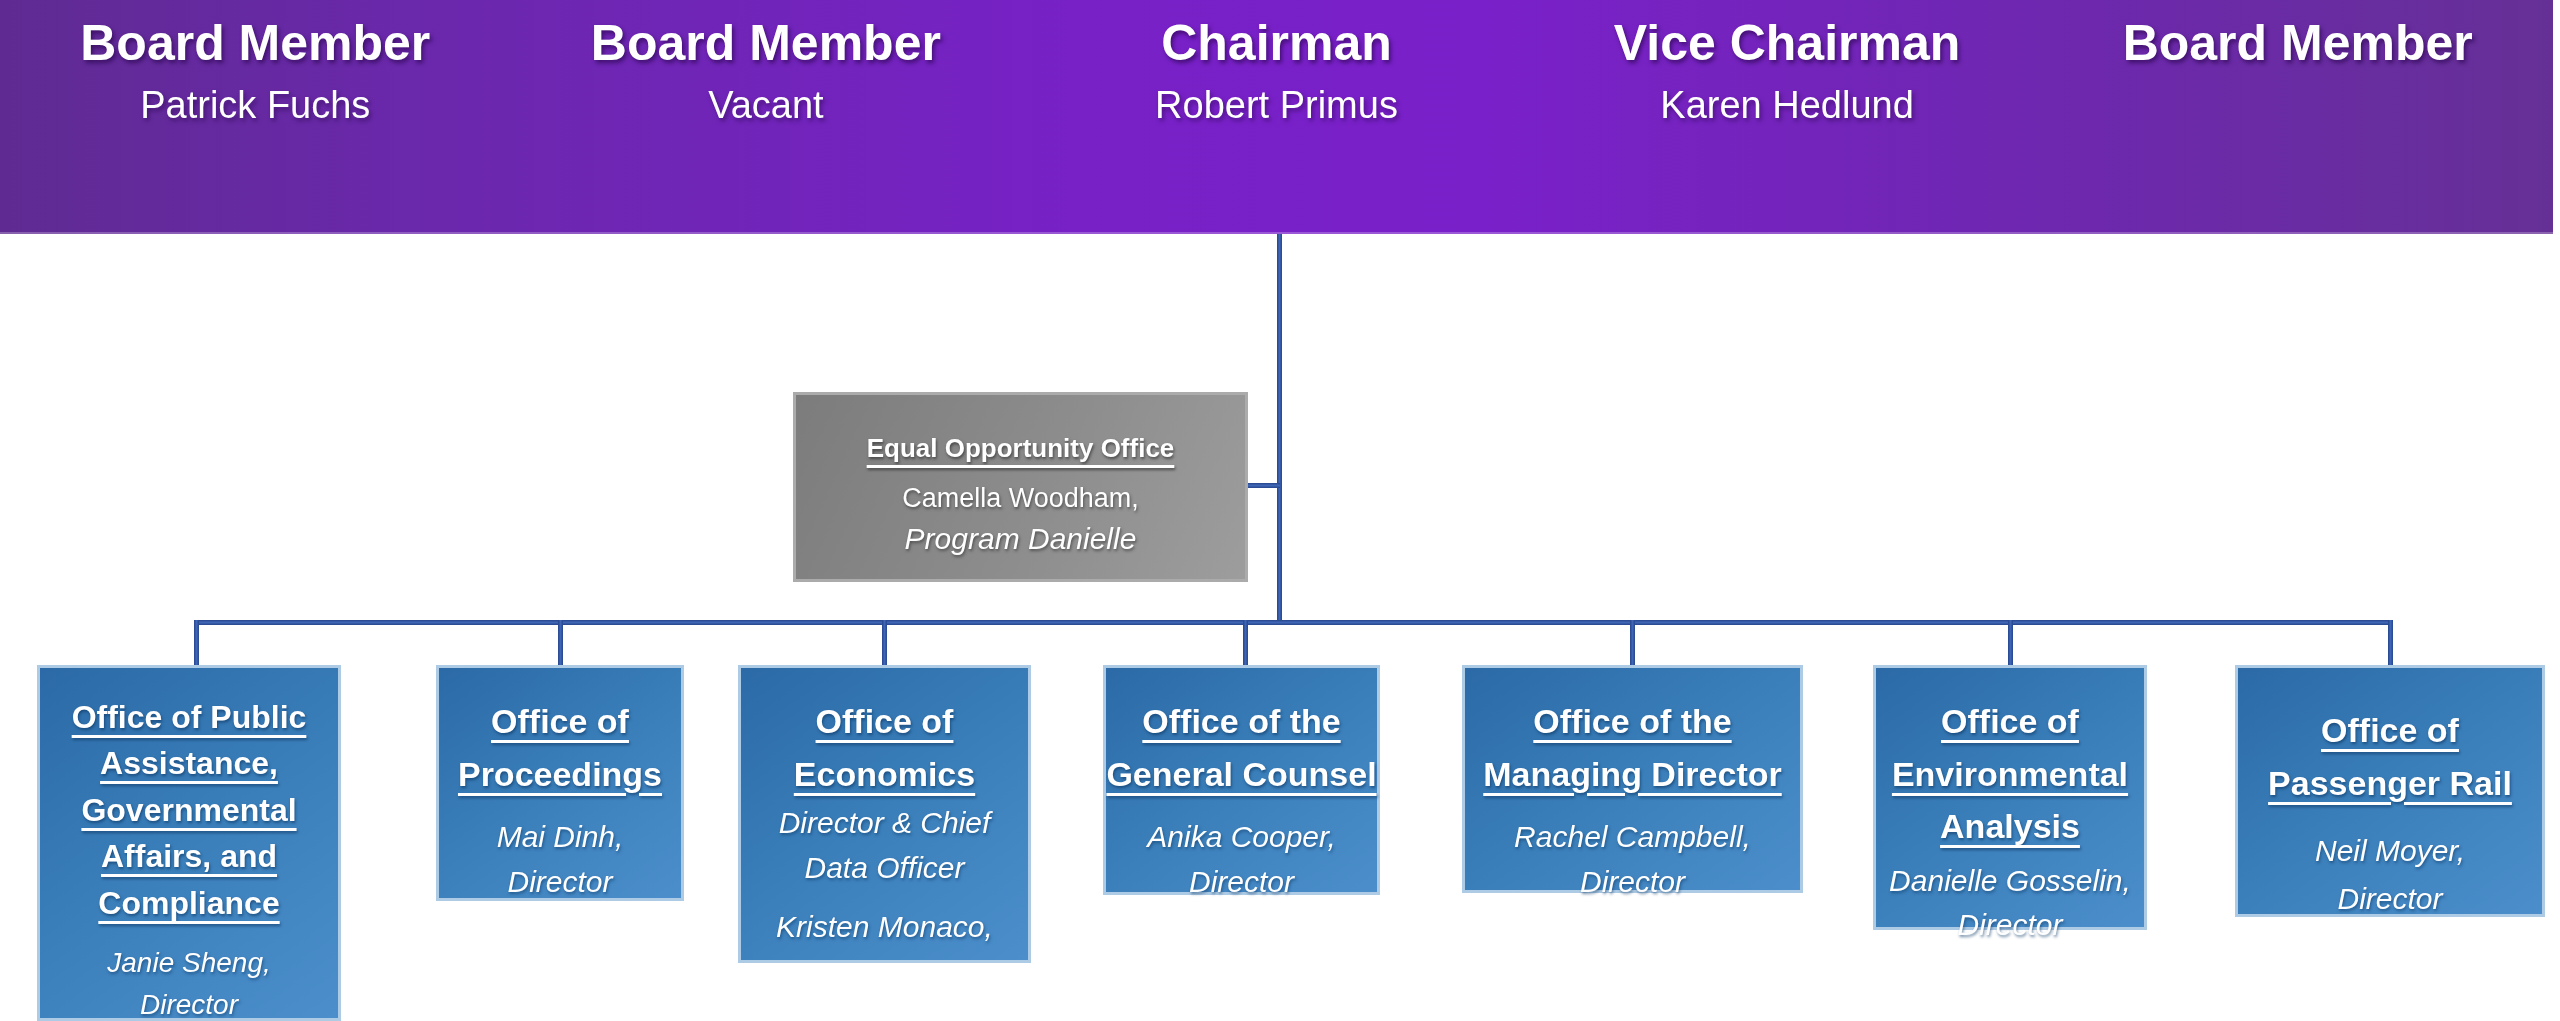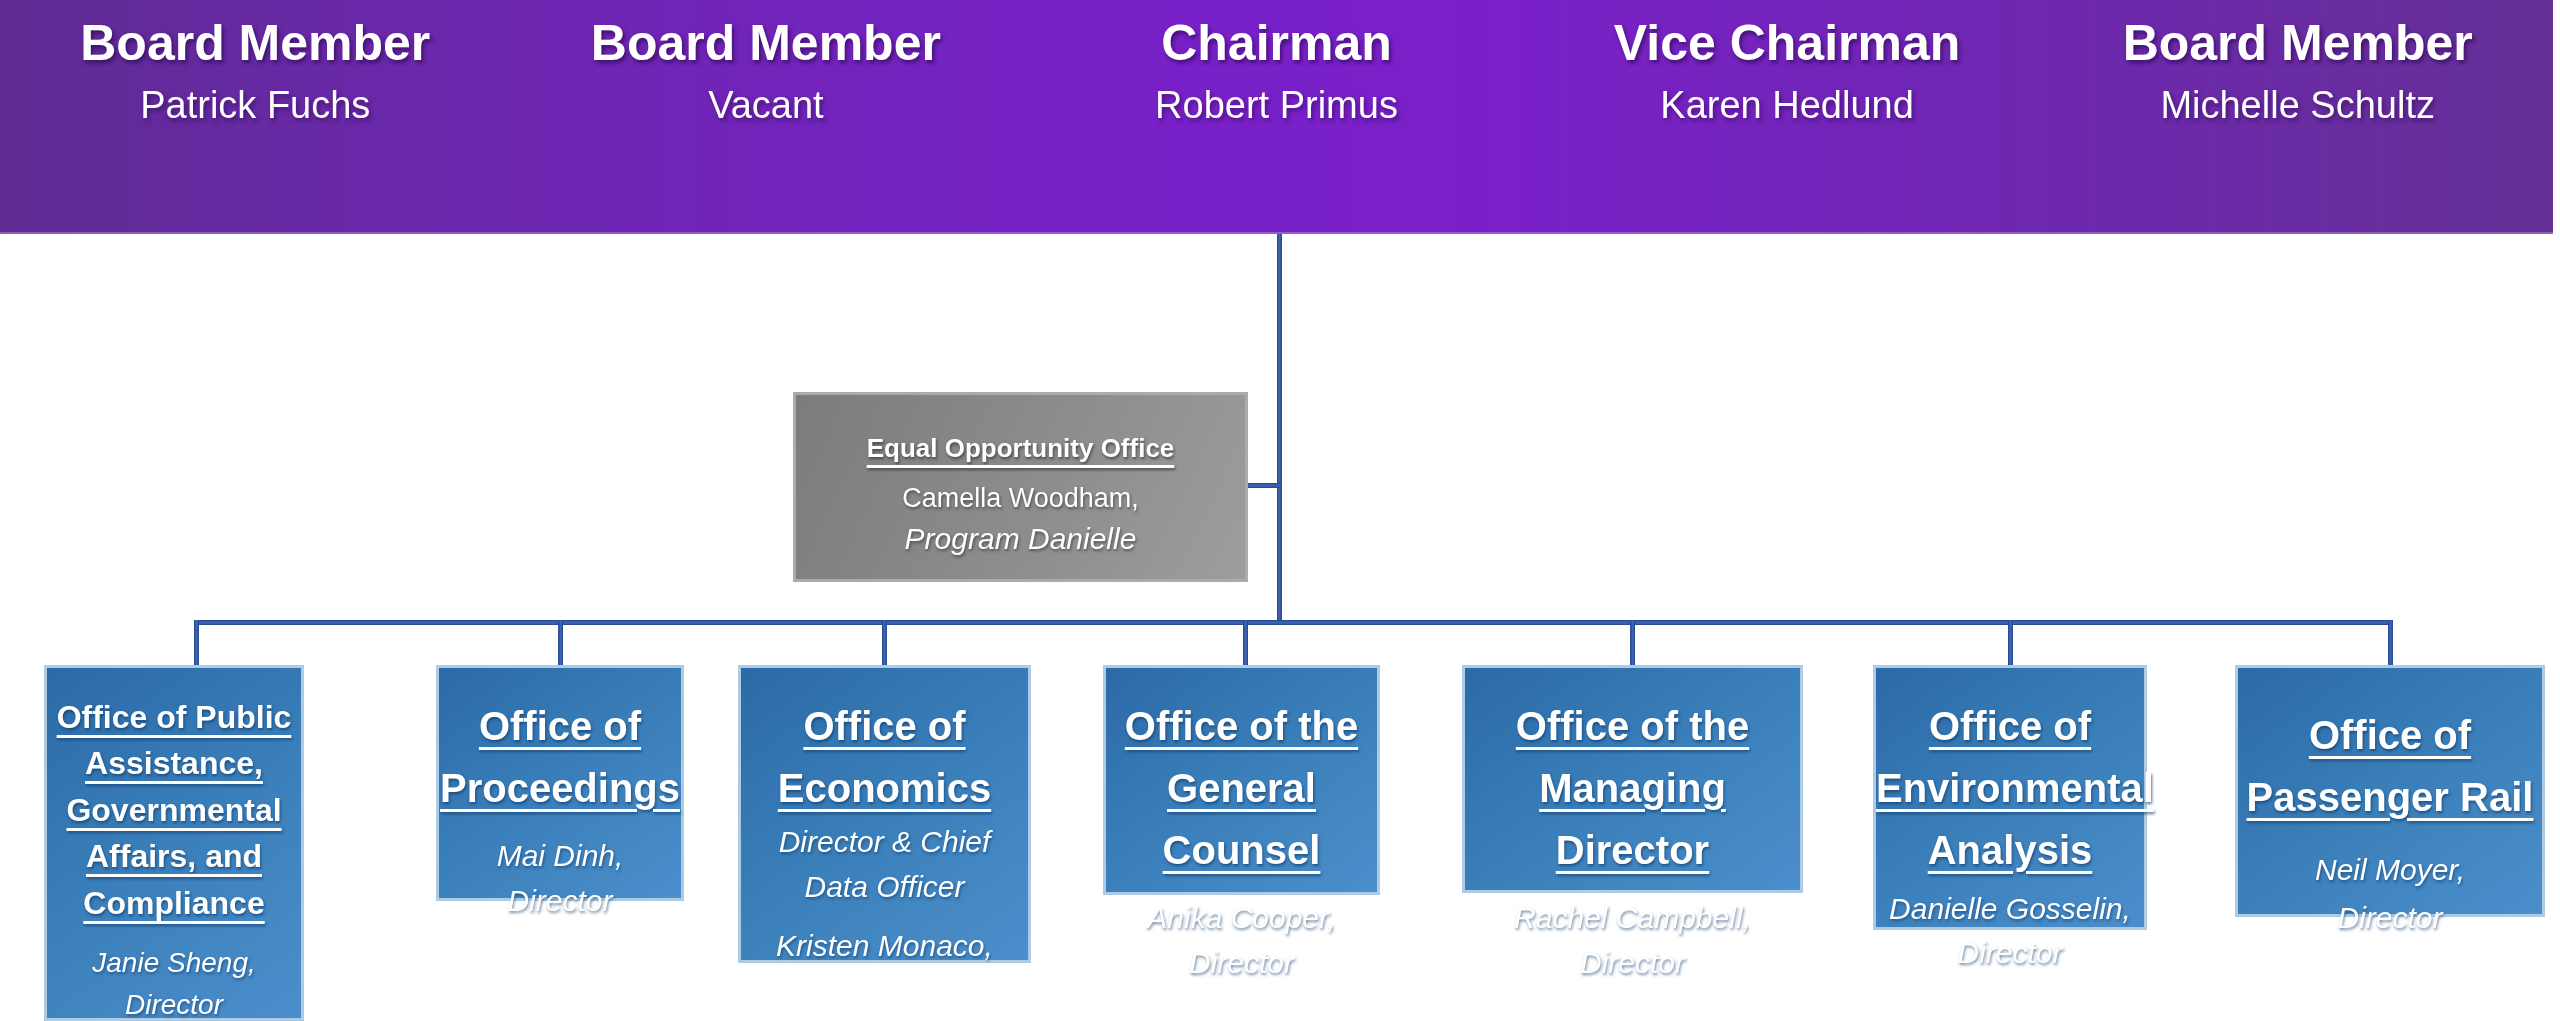--- a/index.html
+++ b/index.html
@@ -51,29 +51,29 @@
   .eeo-role{font-size:30px;font-style:italic;line-height:1.4;text-shadow:1px 2px 3px rgba(55,55,55,0.7);}
 
   
   .office{
     position:absolute;top:665px;box-sizing:border-box;
     border:3px solid #aecbe5;
     background:linear-gradient(145deg,#2b6aa7 0%,#3a7fba 50%,#4b8ecb 100%);
     color:#ffffff;text-align:center;
   }
   .office .title{
-    margin-top:27px;font-size:40px;font-weight:bold;line-height:1.55;white-space:pre-line;
+    margin-top:27px;font-size:34px;font-weight:bold;line-height:1.55;white-space:pre-line;
     text-decoration:underline;text-underline-offset:7px;text-decoration-thickness:2.5px;
     text-shadow:1px 2px 3px rgba(15,60,105,0.7);
   }
   .office .person{
     margin-top:14px;font-size:30px;font-style:italic;line-height:1.5;white-space:pre-line;
     text-shadow:1px 2px 3px rgba(15,60,105,0.6);
   }
-  .o1{left:44px;width:260px;height:356px;}
+  .o1{left:37px;width:304px;height:356px;}
   .o1 .title{margin-top:26px;font-size:32px;line-height:1.45;}
   .o1 .person{margin-top:16px;font-size:28px;line-height:1.5;}
   .o2{left:436px;width:248px;height:236px;}
   .o3{left:738px;width:293px;height:298px;}
   .o4{left:1103px;width:277px;height:230px;}
   .o5{left:1462px;width:341px;height:228px;}
   .o6{left:1873px;width:274px;height:265px;}
   .o6 .person{margin-top:6px;line-height:1.45;}
   .o7{left:2235px;width:310px;height:252px;}
   .o7 .title{margin-top:36px;}
@@ -96,21 +96,20 @@
     <div class="member-cell">
       <div class="member-title">Chairman</div>
       <div class="member-name">Robert Primus</div>
     </div>
     <div class="member-cell">
       <div class="member-title">Vice Chairman</div>
       <div class="member-name">Karen Hedlund</div>
     </div>
     <div class="member-cell">
       <div class="member-title">Board Member</div>
-      <div class="member-name">Michelle Schultz</div>
     </div>
   </header>
 
   <div class="v-line v-center"></div>
   <div class="h-line h-eeo"></div>
   <div class="h-line h-branch"></div>
   <div class="v-line stub stub-1"></div>
   <div class="v-line stub stub-2"></div>
   <div class="v-line stub stub-3"></div>
   <div class="v-line stub stub-4"></div>

